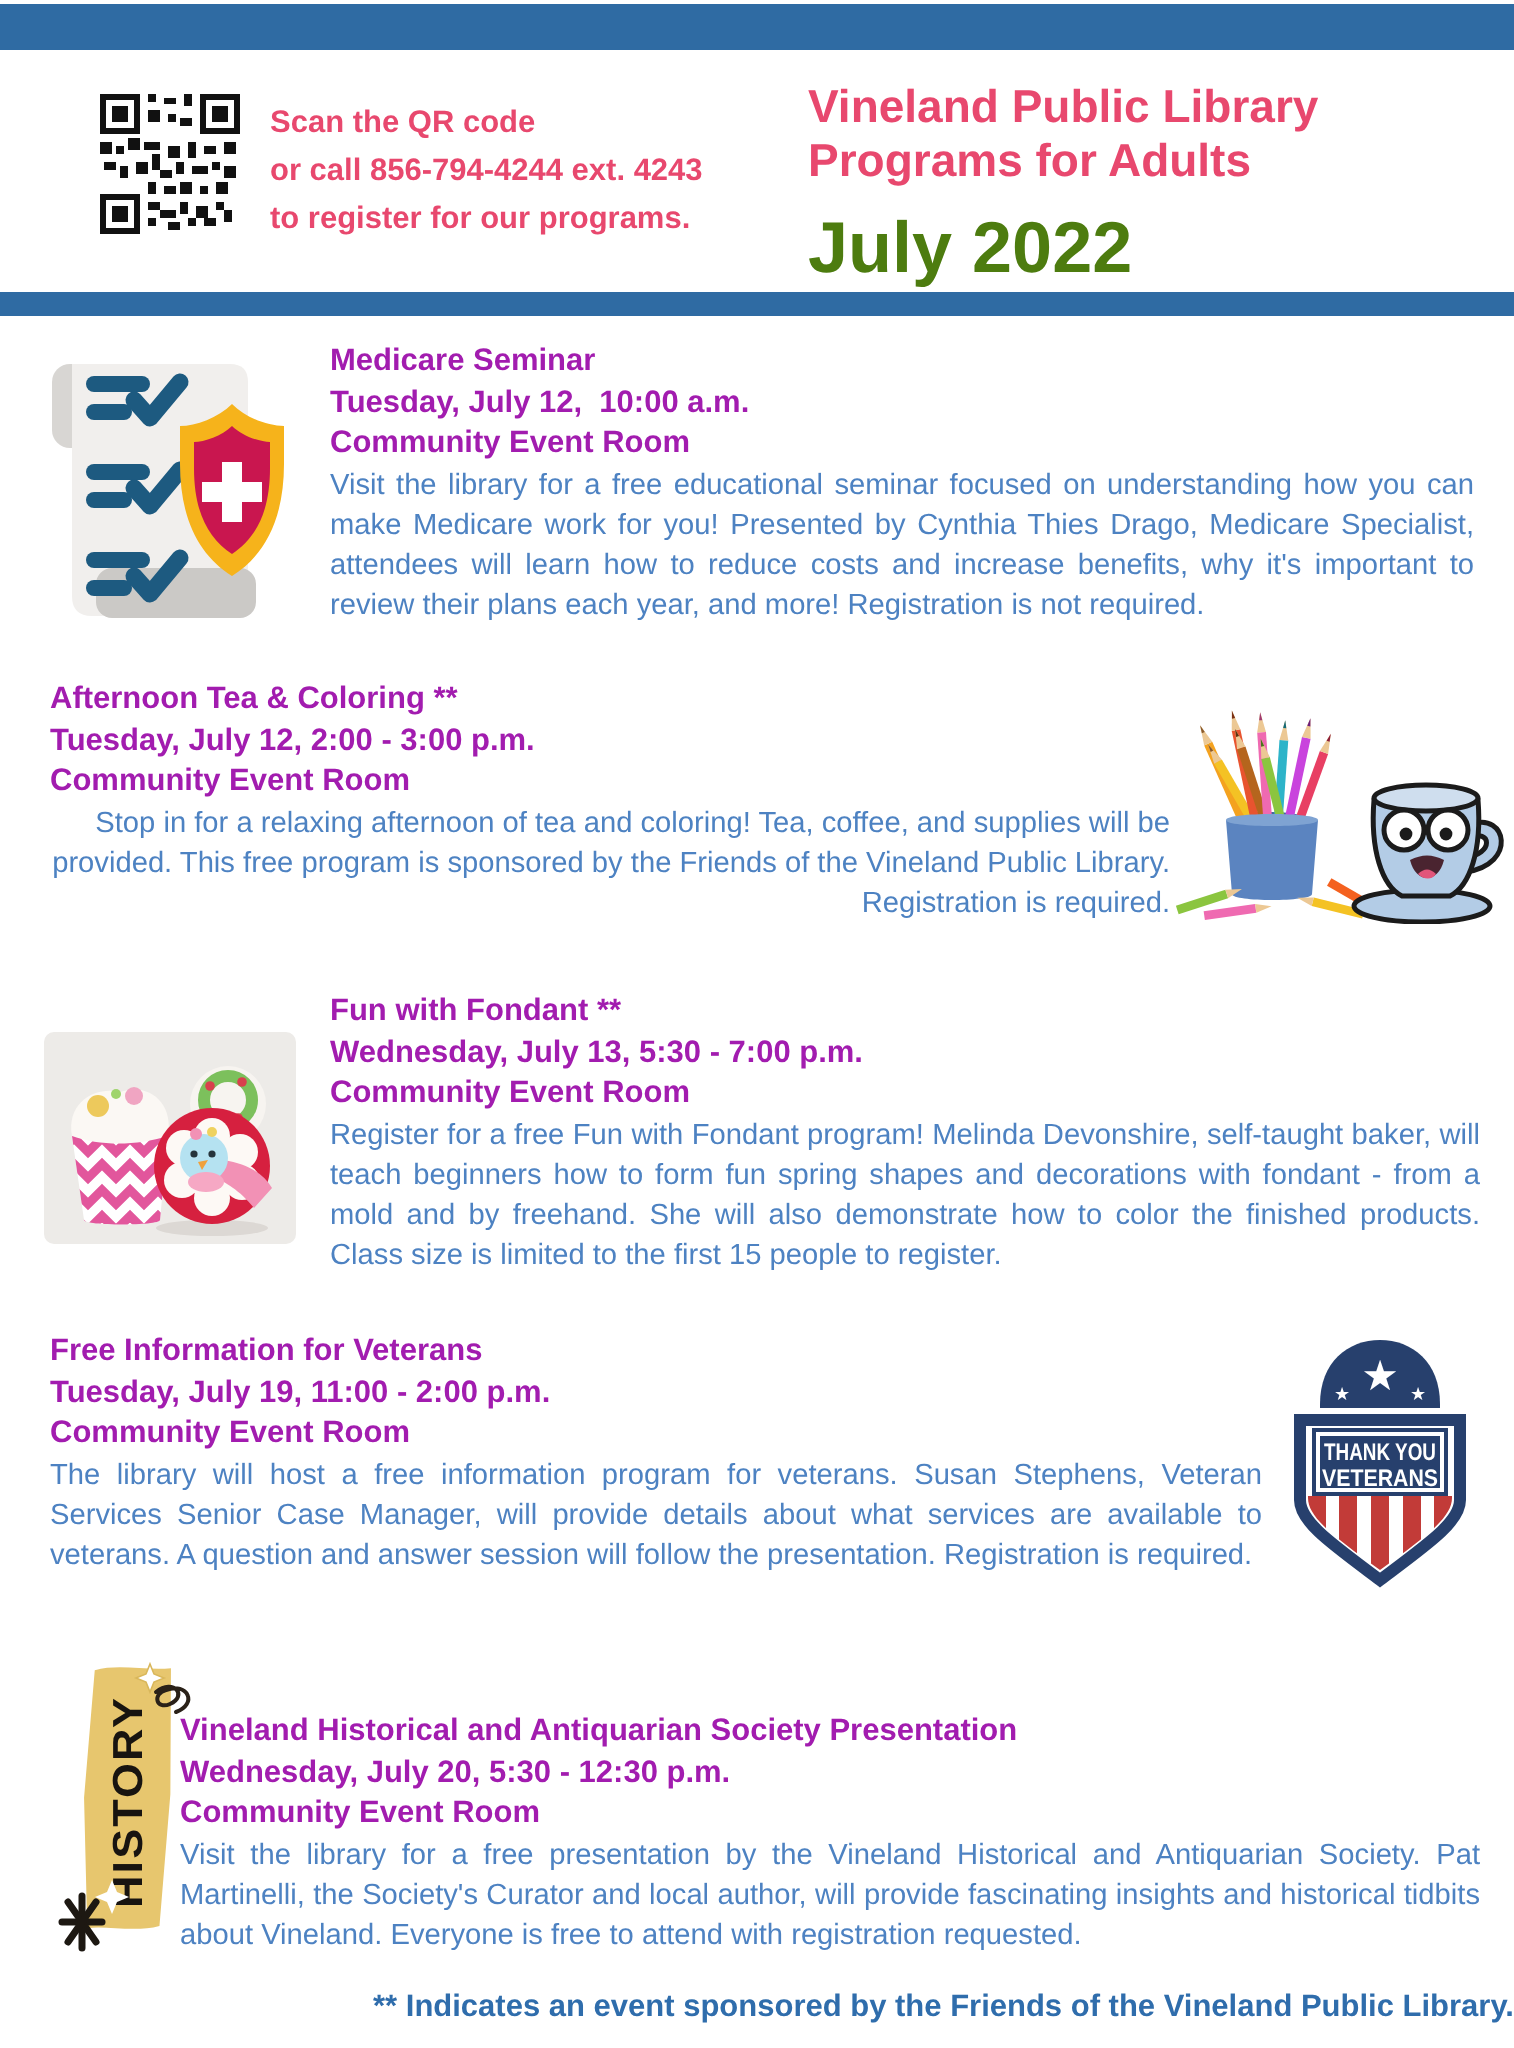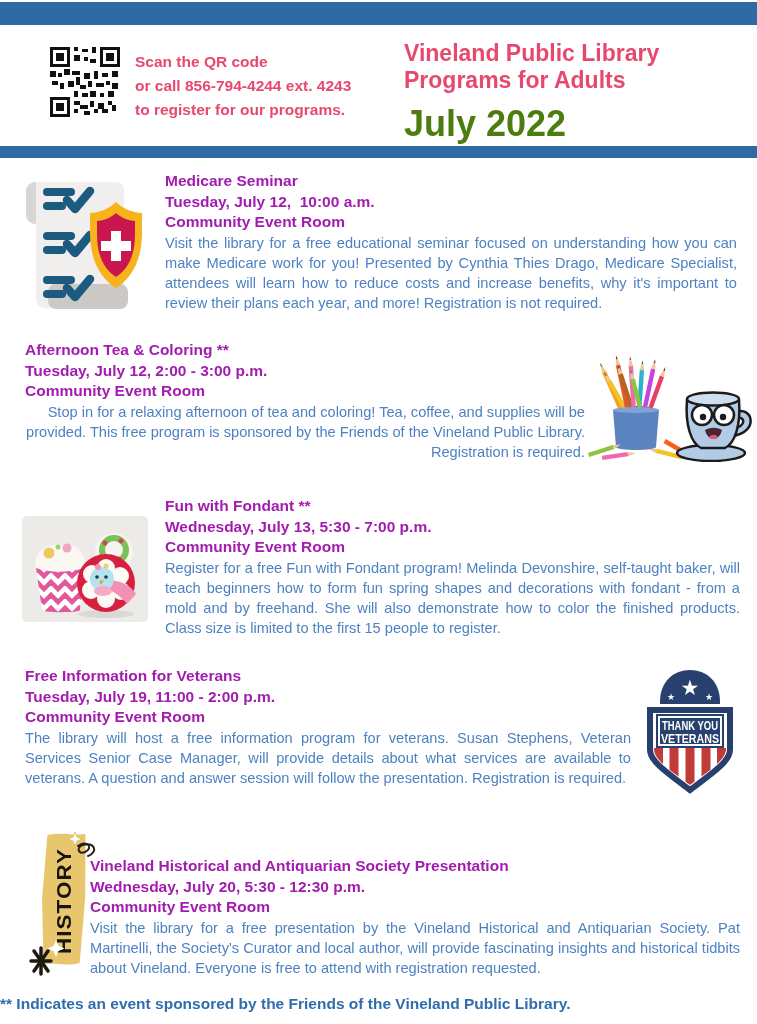--- a/index.html
+++ b/index.html
@@ -18,21 +18,21 @@
   .qr-caption { left:135px; top:50px; }
   .qr-caption div { font-weight:700; color:#e8486e; font-size:15.5px; line-height:24px; white-space:pre-wrap; }
   .masthead { left:404px; top:40px; width:340px; text-align:left; }
   .masthead .t1 { font-weight:700; color:#e8486e; font-size:23px; line-height:27px; }
   .masthead .month { font-weight:700; color:#4d7c0f; font-size:36px; line-height:42px; margin-top:9px; }
 
   
   .event-line { font-weight:700; color:#a21caf; font-size:15.5px; line-height:20.5px; white-space:pre-wrap; }
   .event-desc { color:#4d82c2; font-size:14.6px; line-height:20.3px; text-align:justify; }
   .event-desc.rag { text-align:right; }
-  .footer-note { top:995px; left:0; width:757px; text-align:left; font-weight:700; color:#2f6dac; font-size:15.5px; }
+  .footer-note { top:995px; left:0; width:757px; text-align:right; font-weight:700; color:#2f6dac; font-size:15.5px; }
 </style>
 </head>
 <body>
 
 <div class="abs bar bar-top"></div>
 
 <div class="abs qr-box">
   <svg width="70" height="70" viewBox="0 0 70 70">
     <rect width="70" height="70" fill="#fff"></rect>
     <g fill="#111">

